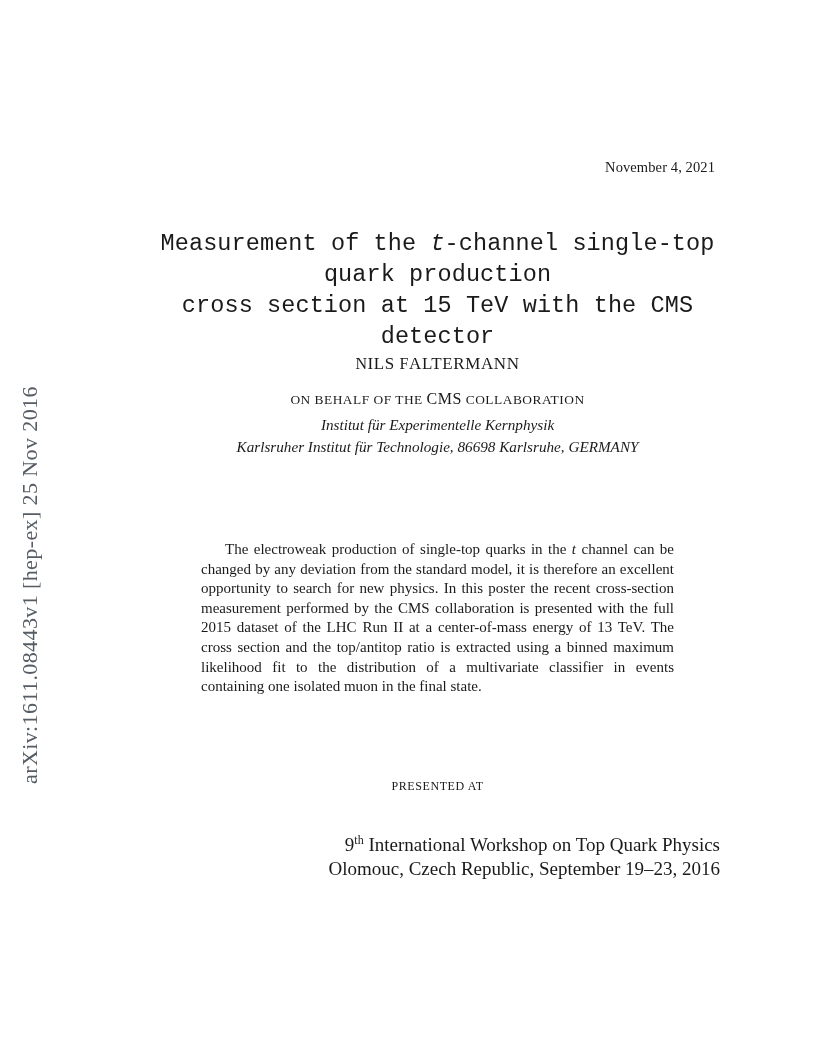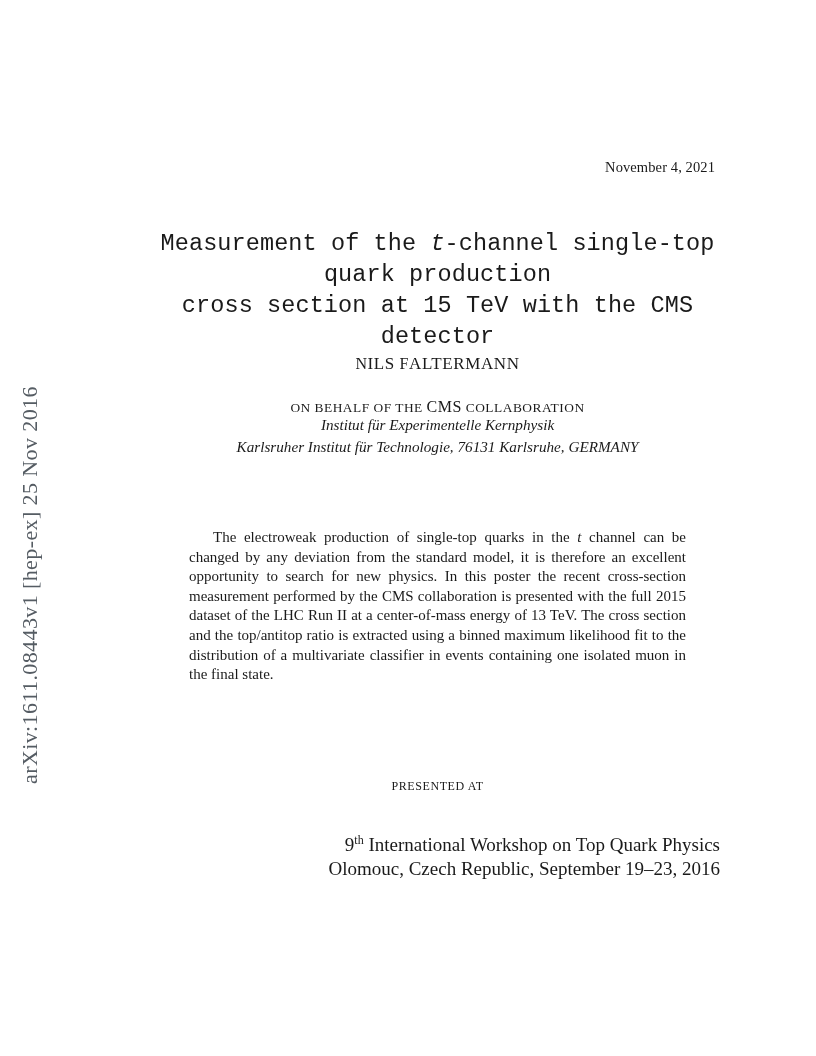--- a/index.html
+++ b/index.html
@@ -86,21 +86,21 @@
     width: 565px;
     text-align: center;
   }
   .author-name {
     font-size: 16px;
     letter-spacing: 0.6px;
   }
   .smallcaps-big { font-size: 16px; }
   .smallcaps-small { font-size: 17px; }
   .collab-line {
-    margin-top: 24px;
+    margin-top: 16px;
     font-size: 13.4px;
     letter-spacing: 0.5px;
     text-align: center;
   }
   .collab-line .cms { font-size: 16px; }
 
   .affiliation {
     position: absolute;
     top: 398px;
     left: 0;
@@ -115,21 +115,21 @@
     position: absolute;
     top: 508px;
     left: 30px;
     width: 505px;
     font-size: 15px;
     line-height: 19.6px;
     text-align: justify;
     text-justify: inter-word;
   }
   .abstract p {
-    margin: 4px;
+    margin: 16px;
     text-indent: 24px;
   }
   .abstract .it { font-style: italic; }
 
   .presented-at {
     position: absolute;
     top: 763px;
     left: 0;
     width: 565px;
     text-align: center;
@@ -173,21 +173,21 @@
       <div class="author-name">
         <span class="smallcaps-big">N</span><span class="smallcaps-small">ILS</span><span class="smallcaps-big">&nbsp;</span><span class="smallcaps-big">F</span><span class="smallcaps-small">ALTERMANN</span>
       </div>
       <div class="collab-line">
         <span>ON BEHALF OF THE </span><span class="cms">CMS</span><span> COLLABORATION</span>
       </div>
     </div>
 
     <div class="affiliation">
       <div>Institut für Experimentelle Kernphysik</div>
-      <div>Karlsruher Institut für Technologie, 76131 Karlsruhe, GERMANY</div>
+      <div>Karlsruher Institut für Technologie, 86698 Karlsruhe, GERMANY</div>
     </div>
 
     <div class="abstract">
       <p><span>The electroweak production of single-top quarks in the </span><span class="it">t</span><span> channel can be changed by any deviation from the standard model, it is therefore an excellent opportunity to search for new physics. In this poster the recent cross-section measurement performed by the CMS collaboration is presented with the full 2015 dataset of the LHC Run II at a center-of-mass energy of 13 TeV. The cross section and the top/antitop ratio is extracted using a binned maximum likelihood fit to the distribution of a multivariate classifier in events containing one isolated muon in the final state.</span></p>
     </div>
 
     <div class="presented-at">PRESENTED AT</div>
 
     <div class="conference">
       <div><span>9</span><sup>th</sup><span> International Workshop on Top Quark Physics</span></div>

